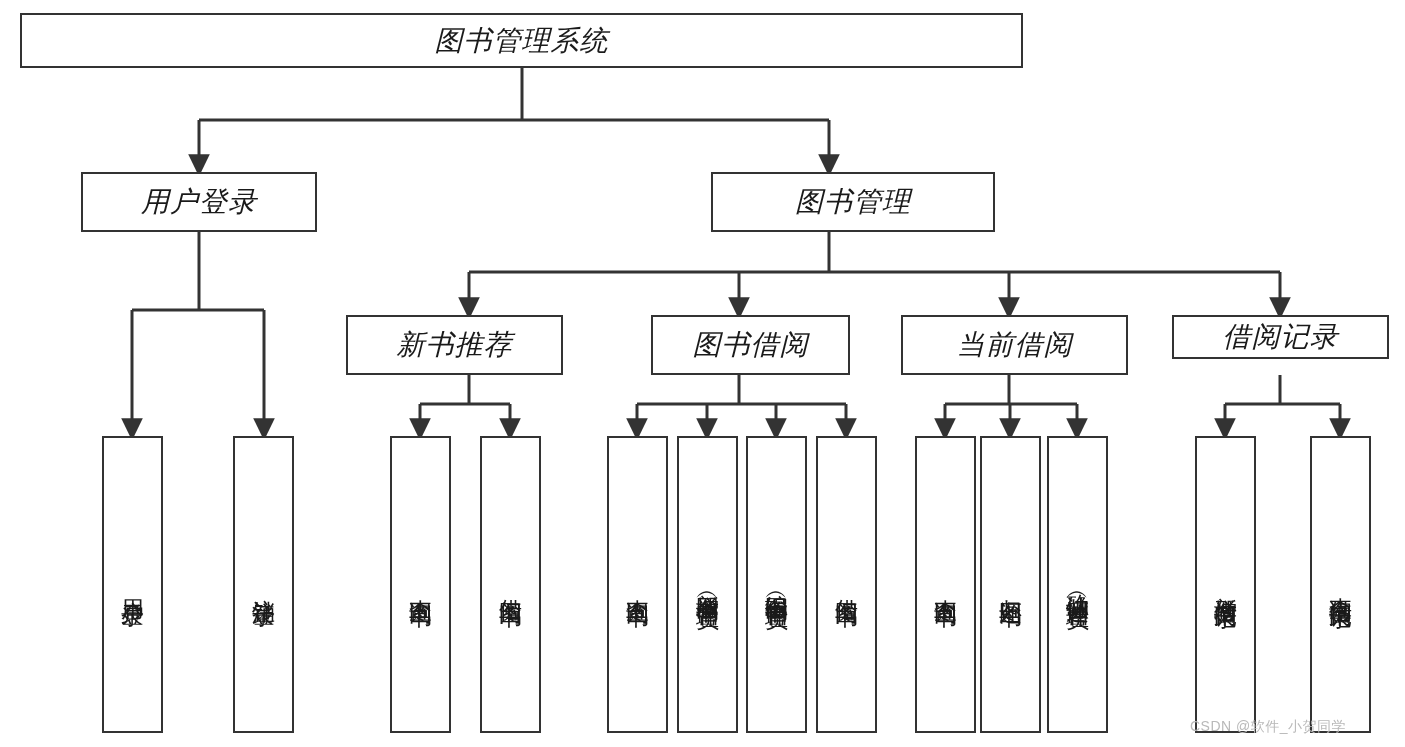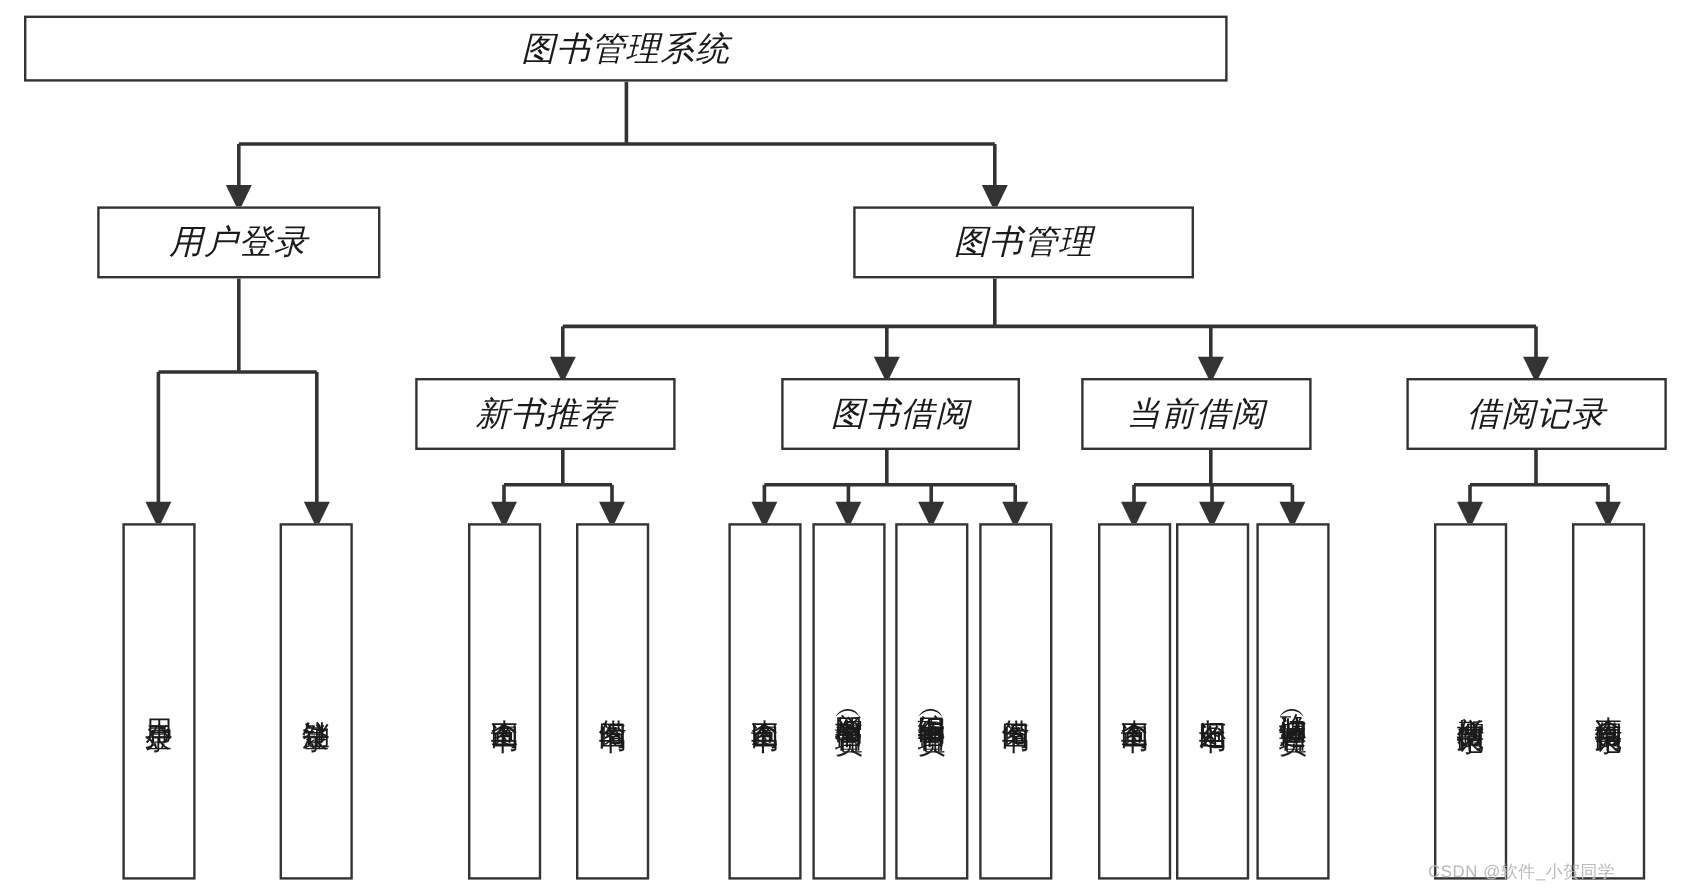--- a/index.html
+++ b/index.html
@@ -132,24 +132,24 @@
   <div class="node horiz" id="l1-1" style="left: 711px; top: 172px; width: 284px; height: 60px;">
     <span>图书管理</span>
   </div>
 
   <div class="node horiz" id="l2-0" style="left: 346px; top: 315px; width: 217px; height: 60px;">
     <span>新书推荐</span>
   </div>
   <div class="node horiz" id="l2-1" style="left: 631px; top: 315px; width: 199px; height: 60px; margin-left: 20px;">
     <span>图书借阅</span>
   </div>
-  <div class="node horiz" id="l2-2" style="left: 901px; top: 315px; width: 192px; height: 60px;">
+  <div class="node horiz" id="l2-2" style="left: 901px; top: 315px; width: 227px; height: 60px;">
     <span>当前借阅</span>
   </div>
-  <div class="node horiz" id="l2-3" style="left: 1172px; top: 315px; width: 217px; height: 60px;">
+  <div class="node horiz" id="l2-3" style="left: 1172px; top: 315px; width: 217px; height: 44px;">
     <span>借阅记录</span>
   </div>
 
   <div class="node vert" id="lf-0" style="left: 102px; top: 436px; width: 61px; height: 297px;">
     <span class="vlabel">用户登录</span>
   </div>
   <div class="node vert" id="lf-1" style="left: 233px; top: 436px; width: 61px; height: 297px;">
     <span class="vlabel">注销登录</span>
   </div>
   <div class="node vert" id="lf-2" style="left: 390px; top: 436px; width: 61px; height: 297px;">

